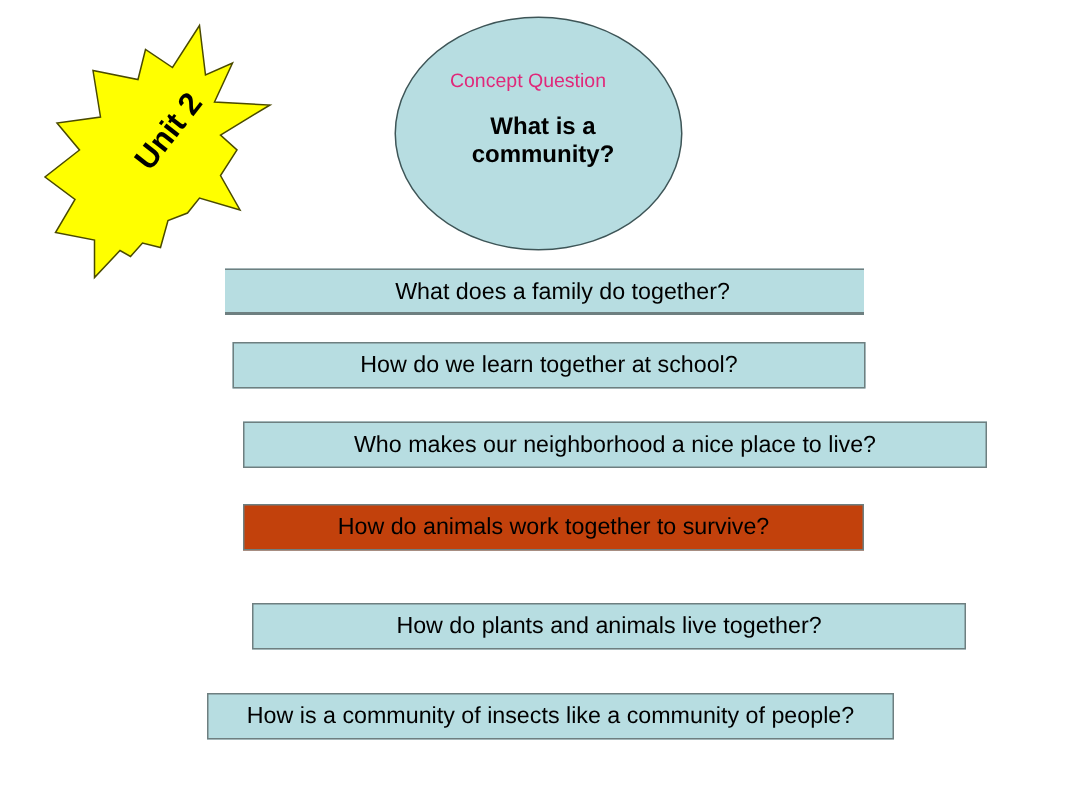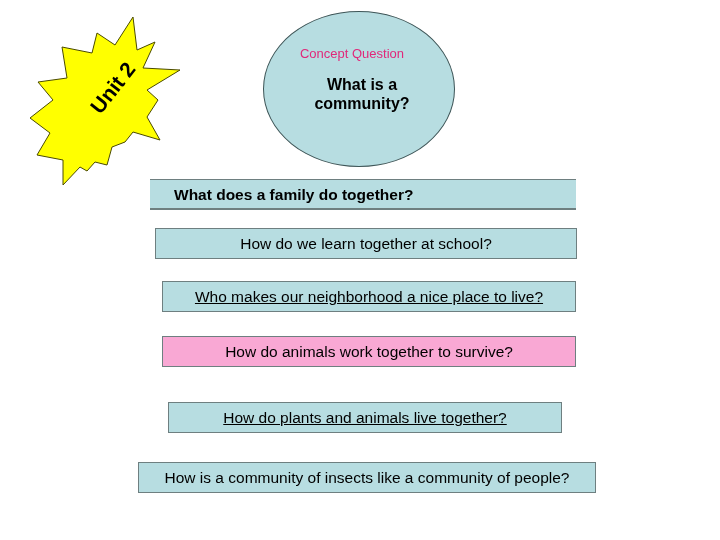--- a/index.html
+++ b/index.html
@@ -31,36 +31,36 @@
     }
     .qbox {
       position: absolute; box-sizing: border-box; height: 31px;
       background: #b7dde1; border: 1px solid #6e7f80;
       font-size: 15.5px; color: #000; line-height: 29px; text-align: center;
       white-space: nowrap;
     }
     .qbox.first {
       border-left: none; border-right: none;
       border-top: 1px solid #6e7f80; border-bottom: 2px solid #6e7f80;
-      text-align: left; padding-left: 24px; font-weight: bold;
+      text-align: center; padding-left: 24px;
     }
-    .qbox.yellow { background: #f9a8d4; }
+    .qbox.yellow { background: #c2410c; }
   </style>
 </head>
 <body>
 
 <div class="star-wrap">
   <svg width="200" height="200" viewBox="0 0 200 200">
     <polygon points="133,17 137,50 155,42 143,68 180,70 147,90 158,100 147,117 160,140 133,132 125,142 112,147 107,165 95,162 87,171 80,167 63,185 63,160 37,155 50,133 30,118 53,100 38,82 67,78 62,47 92,53 97,33 115,45" fill="#ffff00" stroke="#4a4a00" stroke-width="1"></polygon>
   </svg>
   <div class="star-label">Unit 2</div>
 </div>
 
 <div class="concept-ellipse"></div>
 <div class="concept-label">Concept Question</div>
 <div class="concept-question">What is a community?</div>
 
 <div class="qbox first" style="left:150px; top:179px; width:426px;">What does a family do together?</div>
 <div class="qbox" style="left:155px; top:228px; width:422px;">How do we learn together at school?</div>
-<div class="qbox" style="left:162px; top:281px; width:414px;text-decoration:underline;">Who makes our neighborhood a nice place to live?</div>
+<div class="qbox" style="left:162px; top:281px; width:496px;">Who makes our neighborhood a nice place to live?</div>
 <div class="qbox yellow" style="left:162px; top:336px; width:414px;">How do animals work together to survive?</div>
-<div class="qbox" style="left:168px; top:402px; width:394px;text-decoration:underline;">How do plants and animals live together?</div>
+<div class="qbox" style="left:168px; top:402px; width:476px;">How do plants and animals live together?</div>
 <div class="qbox" style="left:138px; top:462px; width:458px;">How is a community of insects like a community of people?</div>
 
 </body></html>

